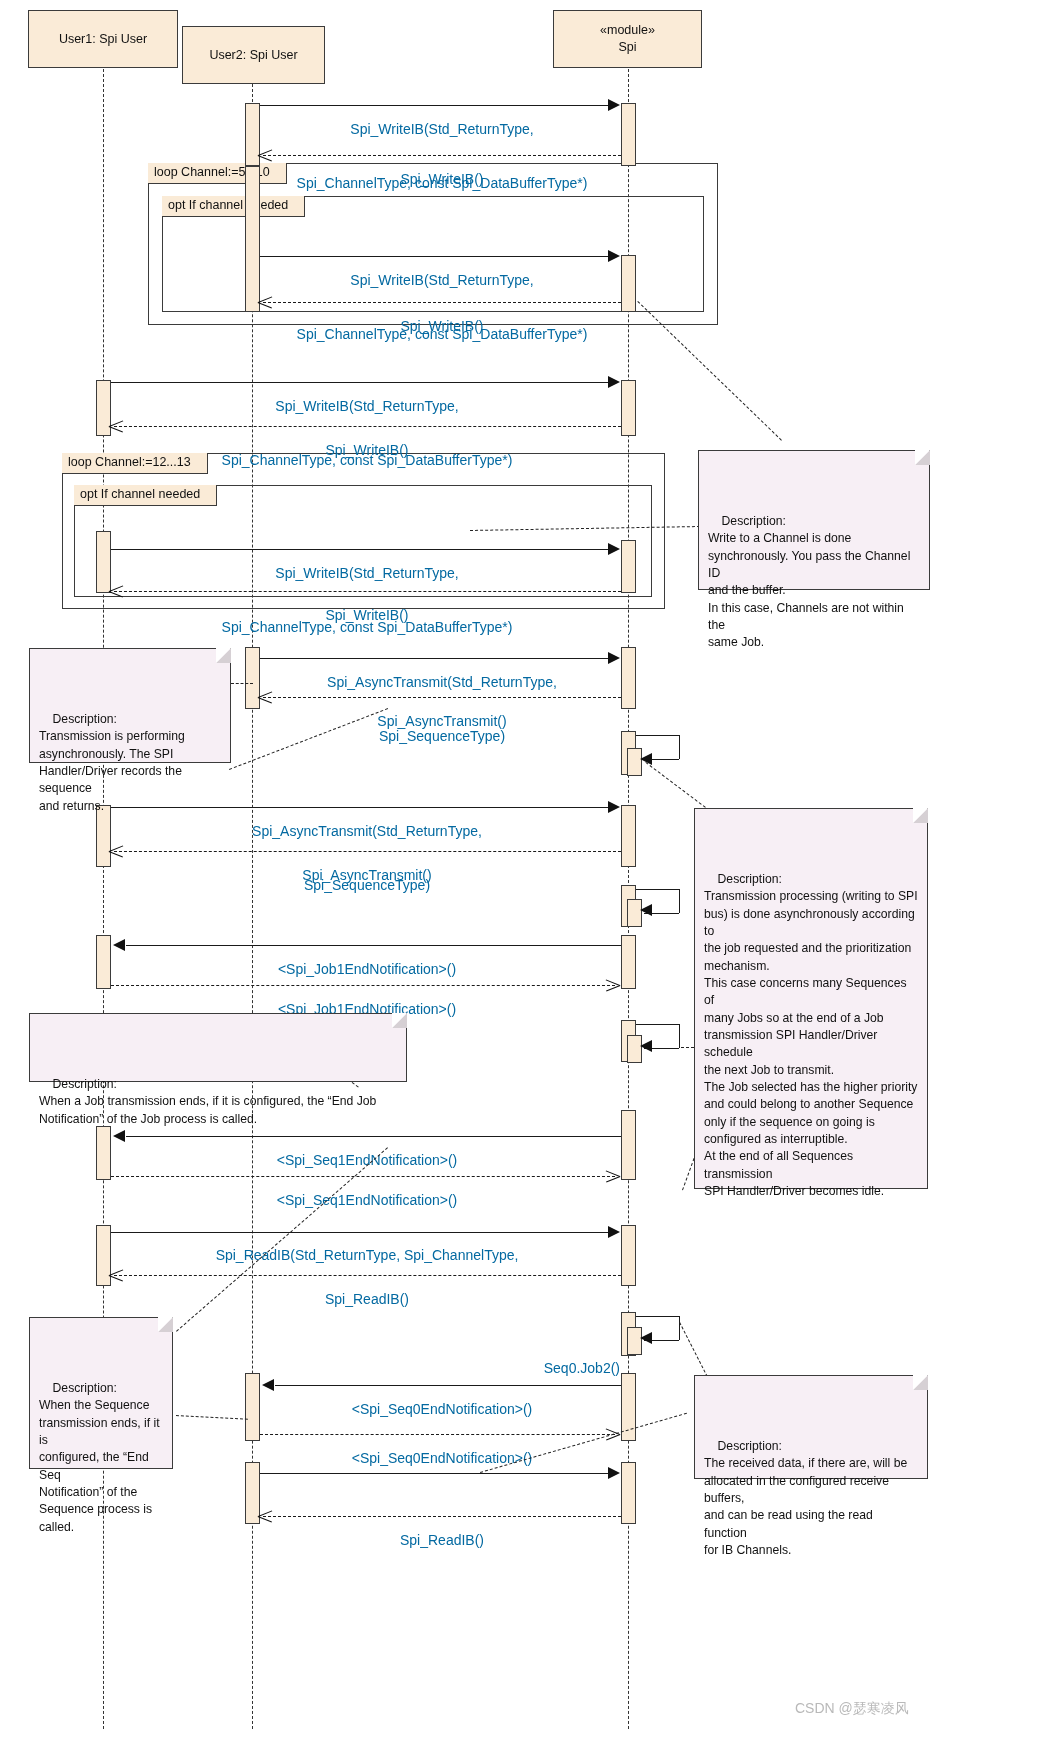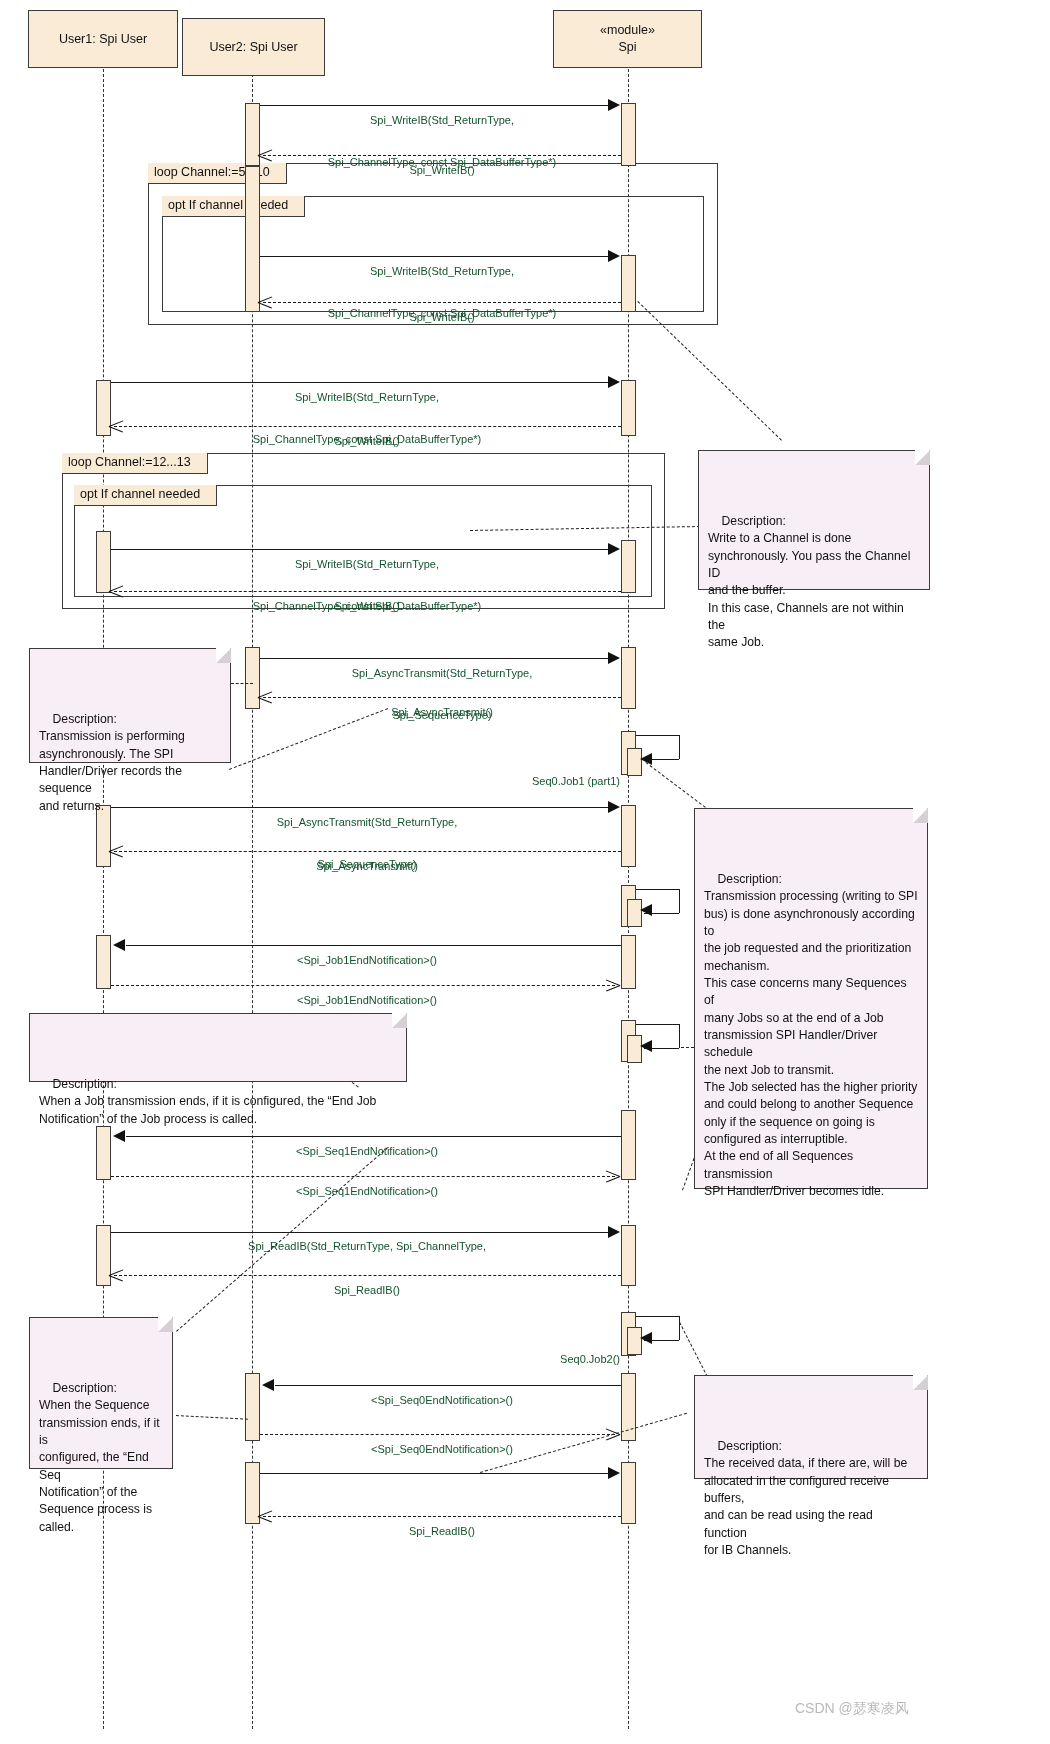--- a/index.html
+++ b/index.html
@@ -67,21 +67,21 @@
   .arrow-open-l::after{transform:rotate(22deg);}
   .arrow-open-r{position:absolute;width:14px;height:14px;}
   .arrow-open-r::before,.arrow-open-r::after{
     content:"";position:absolute;right:0;top:7px;width:15px;height:0;
     border-top:1.6px solid #111;transform-origin:100% 0;
   }
   .arrow-open-r::before{transform:rotate(22deg);}
   .arrow-open-r::after{transform:rotate(-22deg);}
 
   .msg-label{
-    position:absolute;font-size:11px;color:#14532d;white-space:pre;
+    position:absolute;font-size:14px;color:#0369a1;white-space:pre;
     line-height:1.28;
   }
   .msg-label.right{text-align:right;}
   .msg-label.center{text-align:center;}
 
   
   .selfcall{position:absolute;}
   .selfcall .top{position:absolute;left:0;top:0;height:0;border-top:1.6px solid #1a1a1a;}
   .selfcall .right{position:absolute;top:0;width:0;border-left:1.6px solid #1a1a1a;}
   .selfcall .bot{position:absolute;height:0;border-top:1.6px solid #1a1a1a;}
@@ -117,21 +117,21 @@
 <div id="canvas">
 
   <div class="lifeline" style="left:103px;top:69px;height:1660px;"></div>
   <div class="lifeline" style="left:252px;top:69px;height:1660px;"></div>
   <div class="lifeline" style="left:628px;top:69px;height:1660px;"></div>
 
   <div class="lifeline-head" style="left:28px;top:10px;width:150px;height:58px;">
     <span>User1: Spi User</span>
   </div>
 
-  <div class="lifeline-head" style="left:182px;top:18px;width:143px;height:58px;">
+  <div class="lifeline-head" style="left:182px;top:26px;width:143px;height:58px;">
     <span>User2: Spi User</span>
   </div>
 
   <div class="lifeline-head" style="left:553px;top:10px;width:149px;height:58px;">
     <span class="stereo">«module»</span>
     <span>Spi</span>
   </div>
 
   <div class="fragment" style="left:148px;top:163px;width:570px;height:162px;"></div>
   <div class="frag-label" style="left:148px;top:163px;">
@@ -250,23 +250,20 @@
   <div class="msg-label center" style="left:262px;top:677px;width:360px;">
     <div>Spi_AsyncTransmit()</div>
   </div>
 
   <div class="selfcall" style="left:636px;top:735px;width:44px;height:24px;">
     <div class="top" style="width:44px;"></div>
     <div class="right" style="left:43px;height:24px;"></div>
     <div class="bot" style="left:8px;top:24px;width:35px;"></div>
   </div>
   <div class="arrow-solid-l" style="left:640px;top:753px;"></div>
-  <div class="msg-label right" style="left:380px;top:746px;width:240px;">
-    <div>Seq0.Job1 (part1)</div>
-  </div>
 
   <div class="msg-line" style="left:111px;top:807px;width:501px;"></div>
   <div class="arrow-solid-r" style="left:608px;top:801px;"></div>
   <div class="msg-label center" style="left:113px;top:787px;width:508px;">
     <div>Spi_AsyncTransmit(Std_ReturnType,</div>
     <div>Spi_SequenceType)</div>
   </div>
 
   <div class="msg-line dashed" style="left:114px;top:851px;width:507px;"></div>
   <div class="arrow-open-l" style="left:109px;top:844px;"></div>

